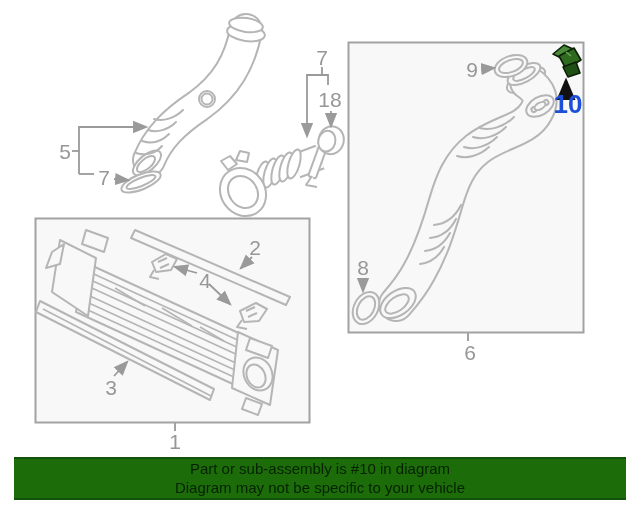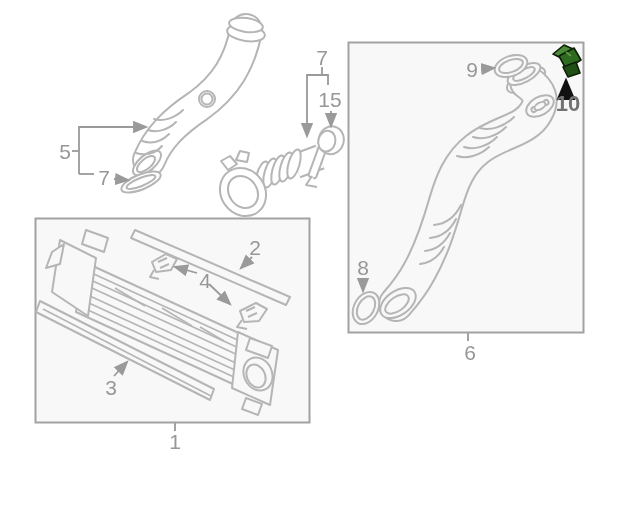--- a/index.html
+++ b/index.html
@@ -6,21 +6,21 @@
   #stage{
     position:relative;width:640px;height:512px;background:#ffffff;overflow:hidden;
     font-family:"Liberation Sans", sans-serif;
   }
   svg{position:absolute;left:0;top:0;}
   .lbl{
     position:absolute;transform:translate(-50%,-50%);
     font-size:21px;color:#979797;line-height:1;white-space:nowrap;
     font-family:"Liberation Sans", sans-serif;
   }
-  .lbl.hl{color:#737373;font-weight:bold;font-size:22px;}
+  .lbl.hl{color:#1d4ed8;font-weight:bold;font-size:26px;}
   #banner{
     position:absolute;left:14px;top:457px;width:612px;height:43px;
     background:#1c6d0a;border-top:2px solid #12520a;border-bottom:2px solid #12520a;
     box-sizing:border-box;
     display:flex;flex-direction:column;justify-content:center;align-items:center;
     color:#062200;font-size:15px;line-height:1.25;
   }
 </style>
 </head>
 <body>
@@ -218,16 +218,20 @@
 <div class="lbl" style="left:255px;top:247px">2</div>
 <div class="lbl" style="left:111px;top:387px">3</div>
 <div class="lbl" style="left:205px;top:280px">4</div>
 <div class="lbl" style="left:65px;top:151px">5</div>
 <div class="lbl" style="left:470px;top:352px">6</div>
 <div class="lbl" style="left:104px;top:177px">7</div>
 <div class="lbl" style="left:363px;top:267px">8</div>
 <div class="lbl" style="left:472px;top:69px">9</div>
 <div class="lbl hl" style="left:568px;top:104px">10</div>
 <div class="lbl" style="left:322px;top:57px">7</div>
-<div class="lbl" style="left:330px;top:99px">15</div>
-
-
+<div class="lbl" style="left:330px;top:99px">18</div>
+
+<div id="banner">
+  <div>Part or sub-assembly is #10 in diagram</div>
+  <div>Diagram may not be specific to your vehicle</div>
 </div>
 
+</div>
+
 </body></html>

